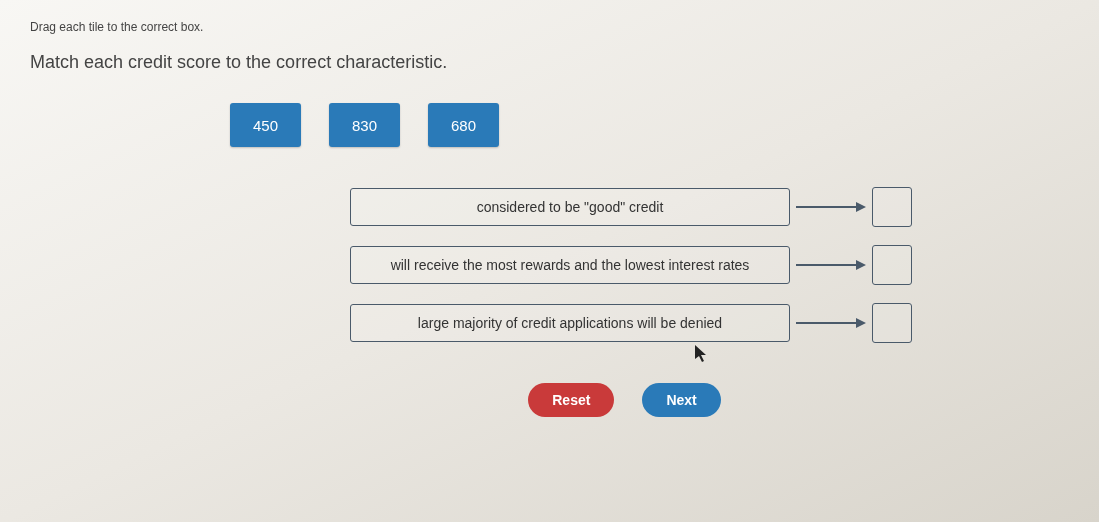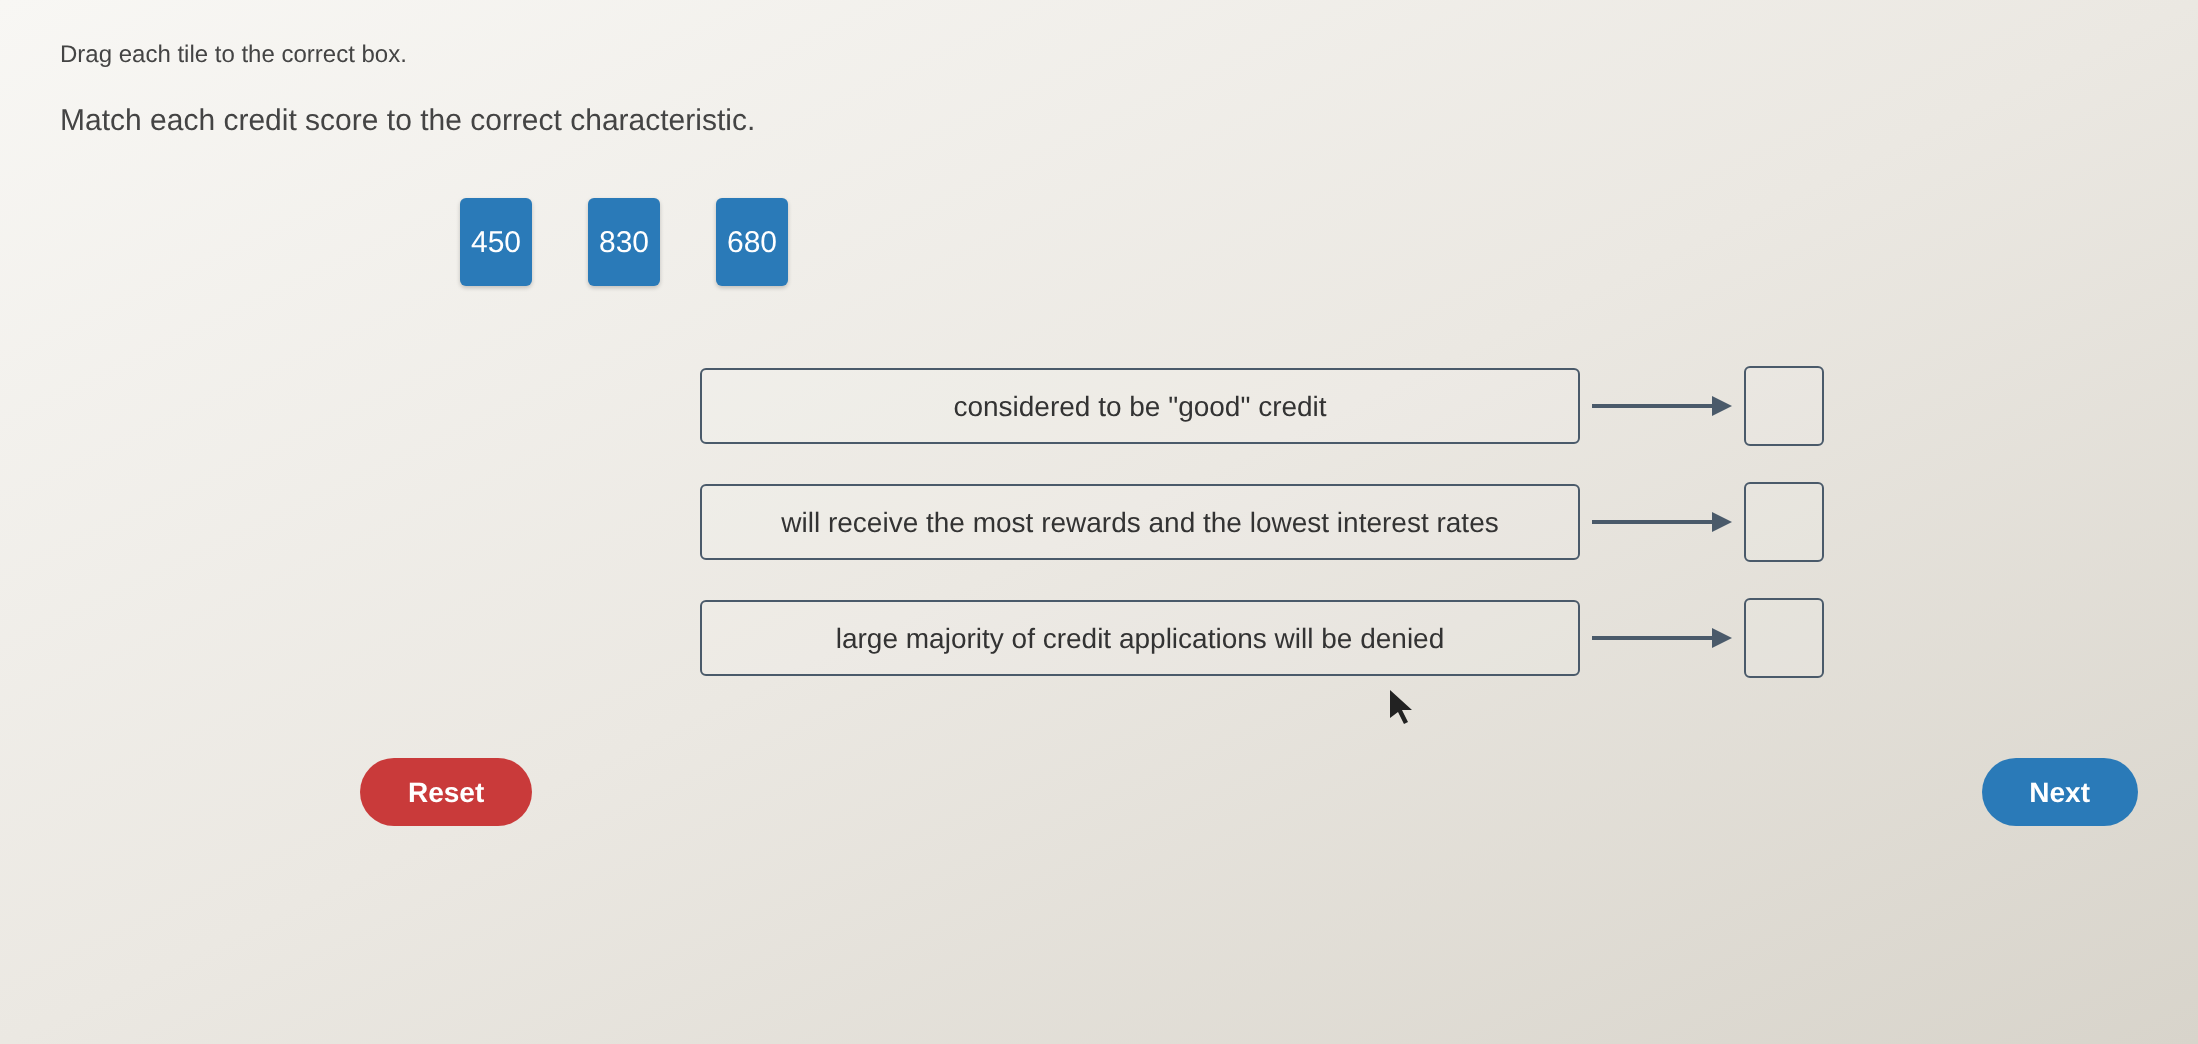--- a/index.html
+++ b/index.html
@@ -15,32 +15,32 @@
       padding: 20px 30px;
       color: #3a3a3a;
       position: relative;
     }
     .instruction {
       font-size: 12px;
       margin-bottom: 18px;
       color: #444;
     }
     .prompt {
-      font-size: 15px;
+      font-size: 18px;
       margin-bottom: 30px;
       color: #444;
     }
     .tiles-row {
       display: flex;
       gap: 28px;
       margin-left: 200px;
       margin-bottom: 40px;
     }
     .tile {
-      width: 36px;
+      width: 71px;
       height: 44px;
       background: #2a7ab8;
       color: #fff;
       display: flex;
       align-items: center;
       justify-content: center;
       font-size: 15px;
       border-radius: 3px;
       cursor: grab;
       box-shadow: 0 1px 2px rgba(0,0,0,0.2);
@@ -87,21 +87,21 @@
     .drop-box {
       width: 40px;
       height: 40px;
       border: 1.5px solid #4a5a6a;
       border-radius: 3px;
       background: rgba(255,255,255,0.1);
     }
     .buttons-row {
       display: flex;
       gap: 28px;
-      justify-content: space-between;
+      justify-content: center;
       margin-top: 40px;
       margin-left: 150px;
     }
     .btn {
       padding: 9px 24px;
       border-radius: 20px;
       border: none;
       color: #fff;
       font-size: 14px;
       font-weight: bold;

